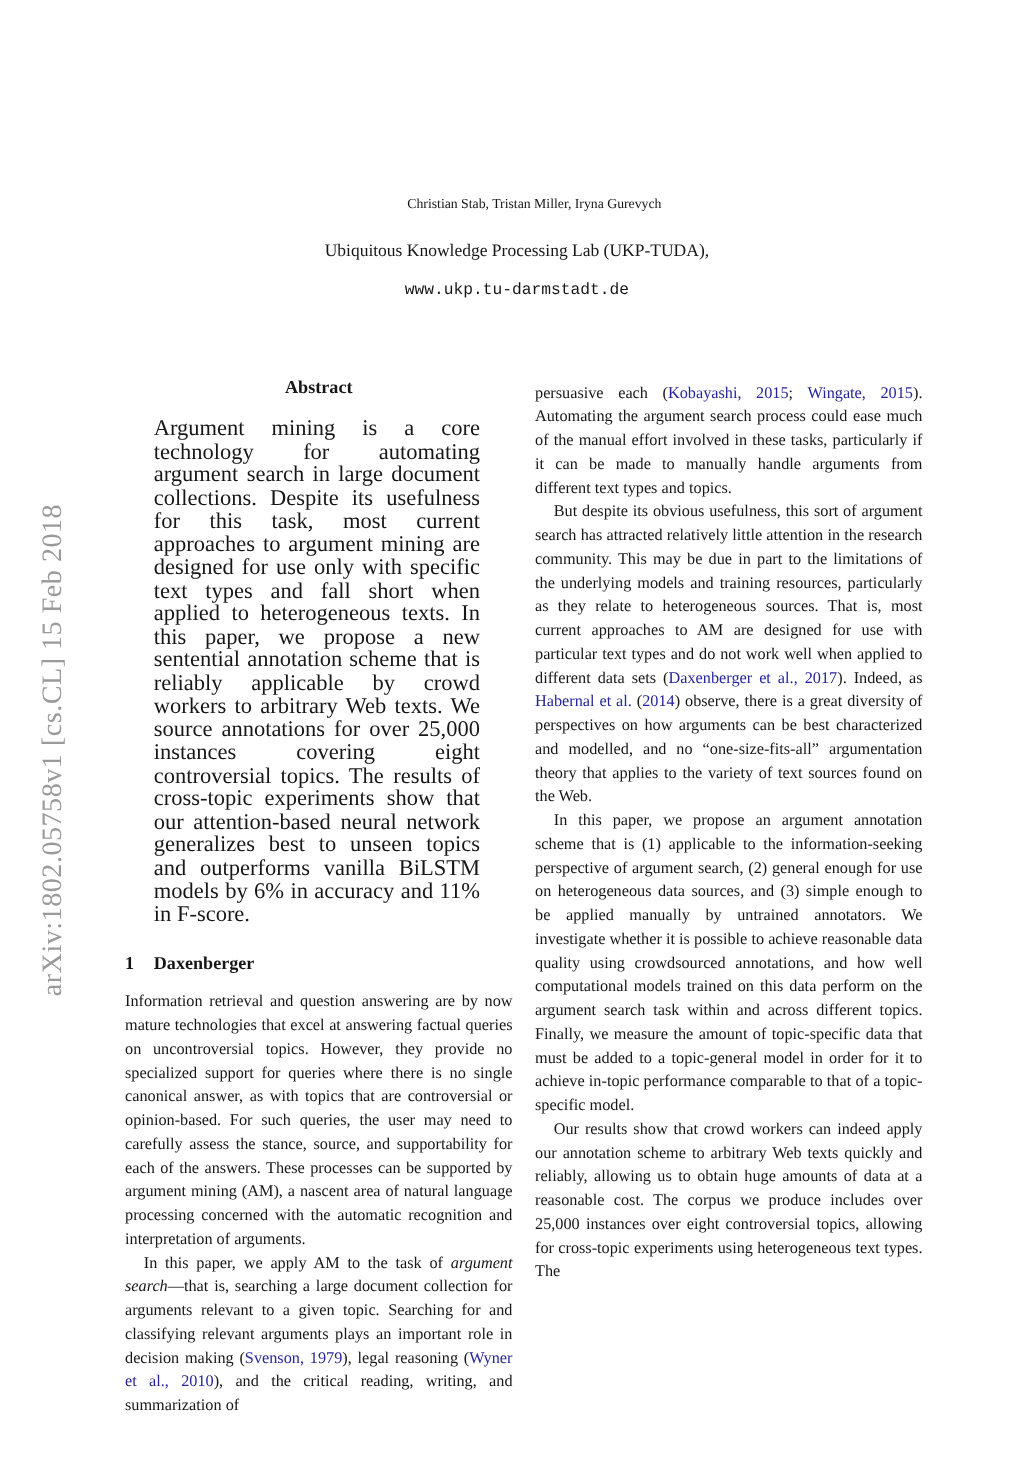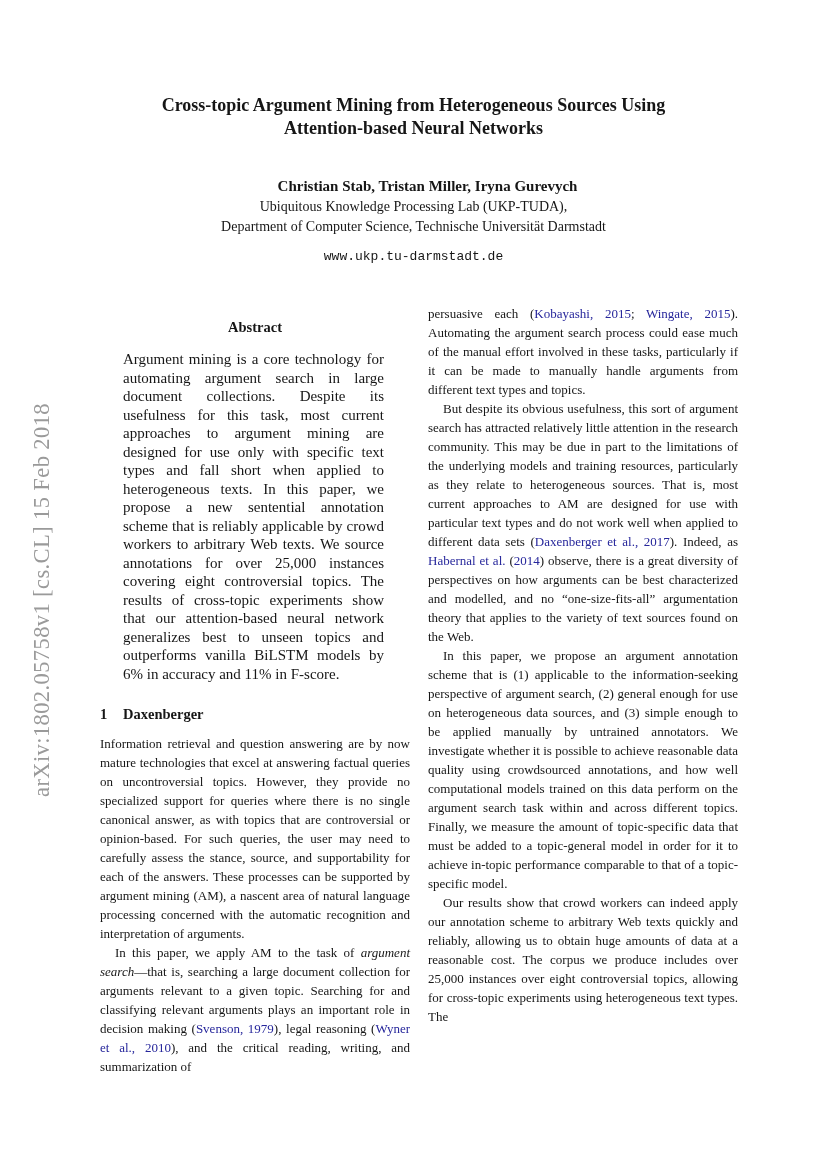--- a/index.html
+++ b/index.html
@@ -42,27 +42,27 @@
     text-align: center;
   }
   .title {
     margin: 0;
     font-size: 18px;
     line-height: 23px;
     font-weight: bold;
   }
   .authors {
     margin-top: 37px;
-    font-size: 15px;
-    font-weight: bold;
+    font-size: 11px;
+    font-weight: normal;
     line-height: 19px;
     margin-left: 28px;
   }
   .affil {
-    margin-top: 1px;
+    margin-top: 19px;
     font-size: 14px;
     line-height: 19px;
   }
   .site {
     margin-top: 12px;
     font-family: "Liberation Mono", "DejaVu Sans Mono", monospace;
     font-size: 13px;
     line-height: 17px;
   }
 
@@ -72,28 +72,28 @@
     top: 298px;
     left: 100px;
     width: 638px;
     display: flex;
     gap: 18px;
   }
   .col { width: 310px; }
   .col-right { padding-top: 6px; }
 
   .abstract-heading {
-    margin: 21px 0 14px 0;
+    margin: 4px 0 14px 0;
     text-align: center;
     font-size: 14.5px;
     font-weight: bold;
   }
   .abstract-body {
     margin: 0 26px 0 23px;
-    font-size: 15px;
+    font-size: 18px;
     line-height: 18.5px;
     text-align: justify;
   }
   .section-heading {
     margin: 23px 0 11px 0;
     font-size: 14.5px;
     font-weight: bold;
     display: flex;
   }
   .section-heading .sec-num { width: 23px; }
@@ -111,26 +111,24 @@
 </style>
 </head>
 <body>
 
 <div class="page">
 
   <div class="arxiv-label">arXiv:1802.05758v1  [cs.CL]  15 Feb 2018</div>
 
   <div class="header">
     <h1 class="title">
-      <span>Cross-topic Argument Mining from Heterogeneous Sources Using</span><br>
-      <span>Attention-based Neural Networks</span>
+      <br>
     </h1>
     <div class="authors">Christian Stab, Tristan Miller, Iryna Gurevych</div>
     <div class="affil">Ubiquitous Knowledge Processing Lab (UKP-TUDA),</div>
-    <div class="affil">Department of Computer Science, Technische Universität Darmstadt</div>
     <div class="site">www.ukp.tu-darmstadt.de</div>
   </div>
 
   <div class="columns">
 
     <div class="col col-left">
       <div class="abstract-heading">Abstract</div>
       <p class="abstract-body">Argument mining is a core technology for automating argument search in large document collections. Despite its usefulness for this task, most current approaches to argument mining are designed for use only with specific text types and fall short when applied to heterogeneous texts. In this paper, we propose a new sentential annotation scheme that is reliably applicable by crowd workers to arbitrary Web texts. We source annotations for over 25,000 instances covering eight controversial topics. The results of cross-topic experiments show that our attention-based neural network generalizes best to unseen topics and outperforms vanilla BiLSTM models by 6% in accuracy and 11% in F-score.</p>
 
       <div class="section-heading">

